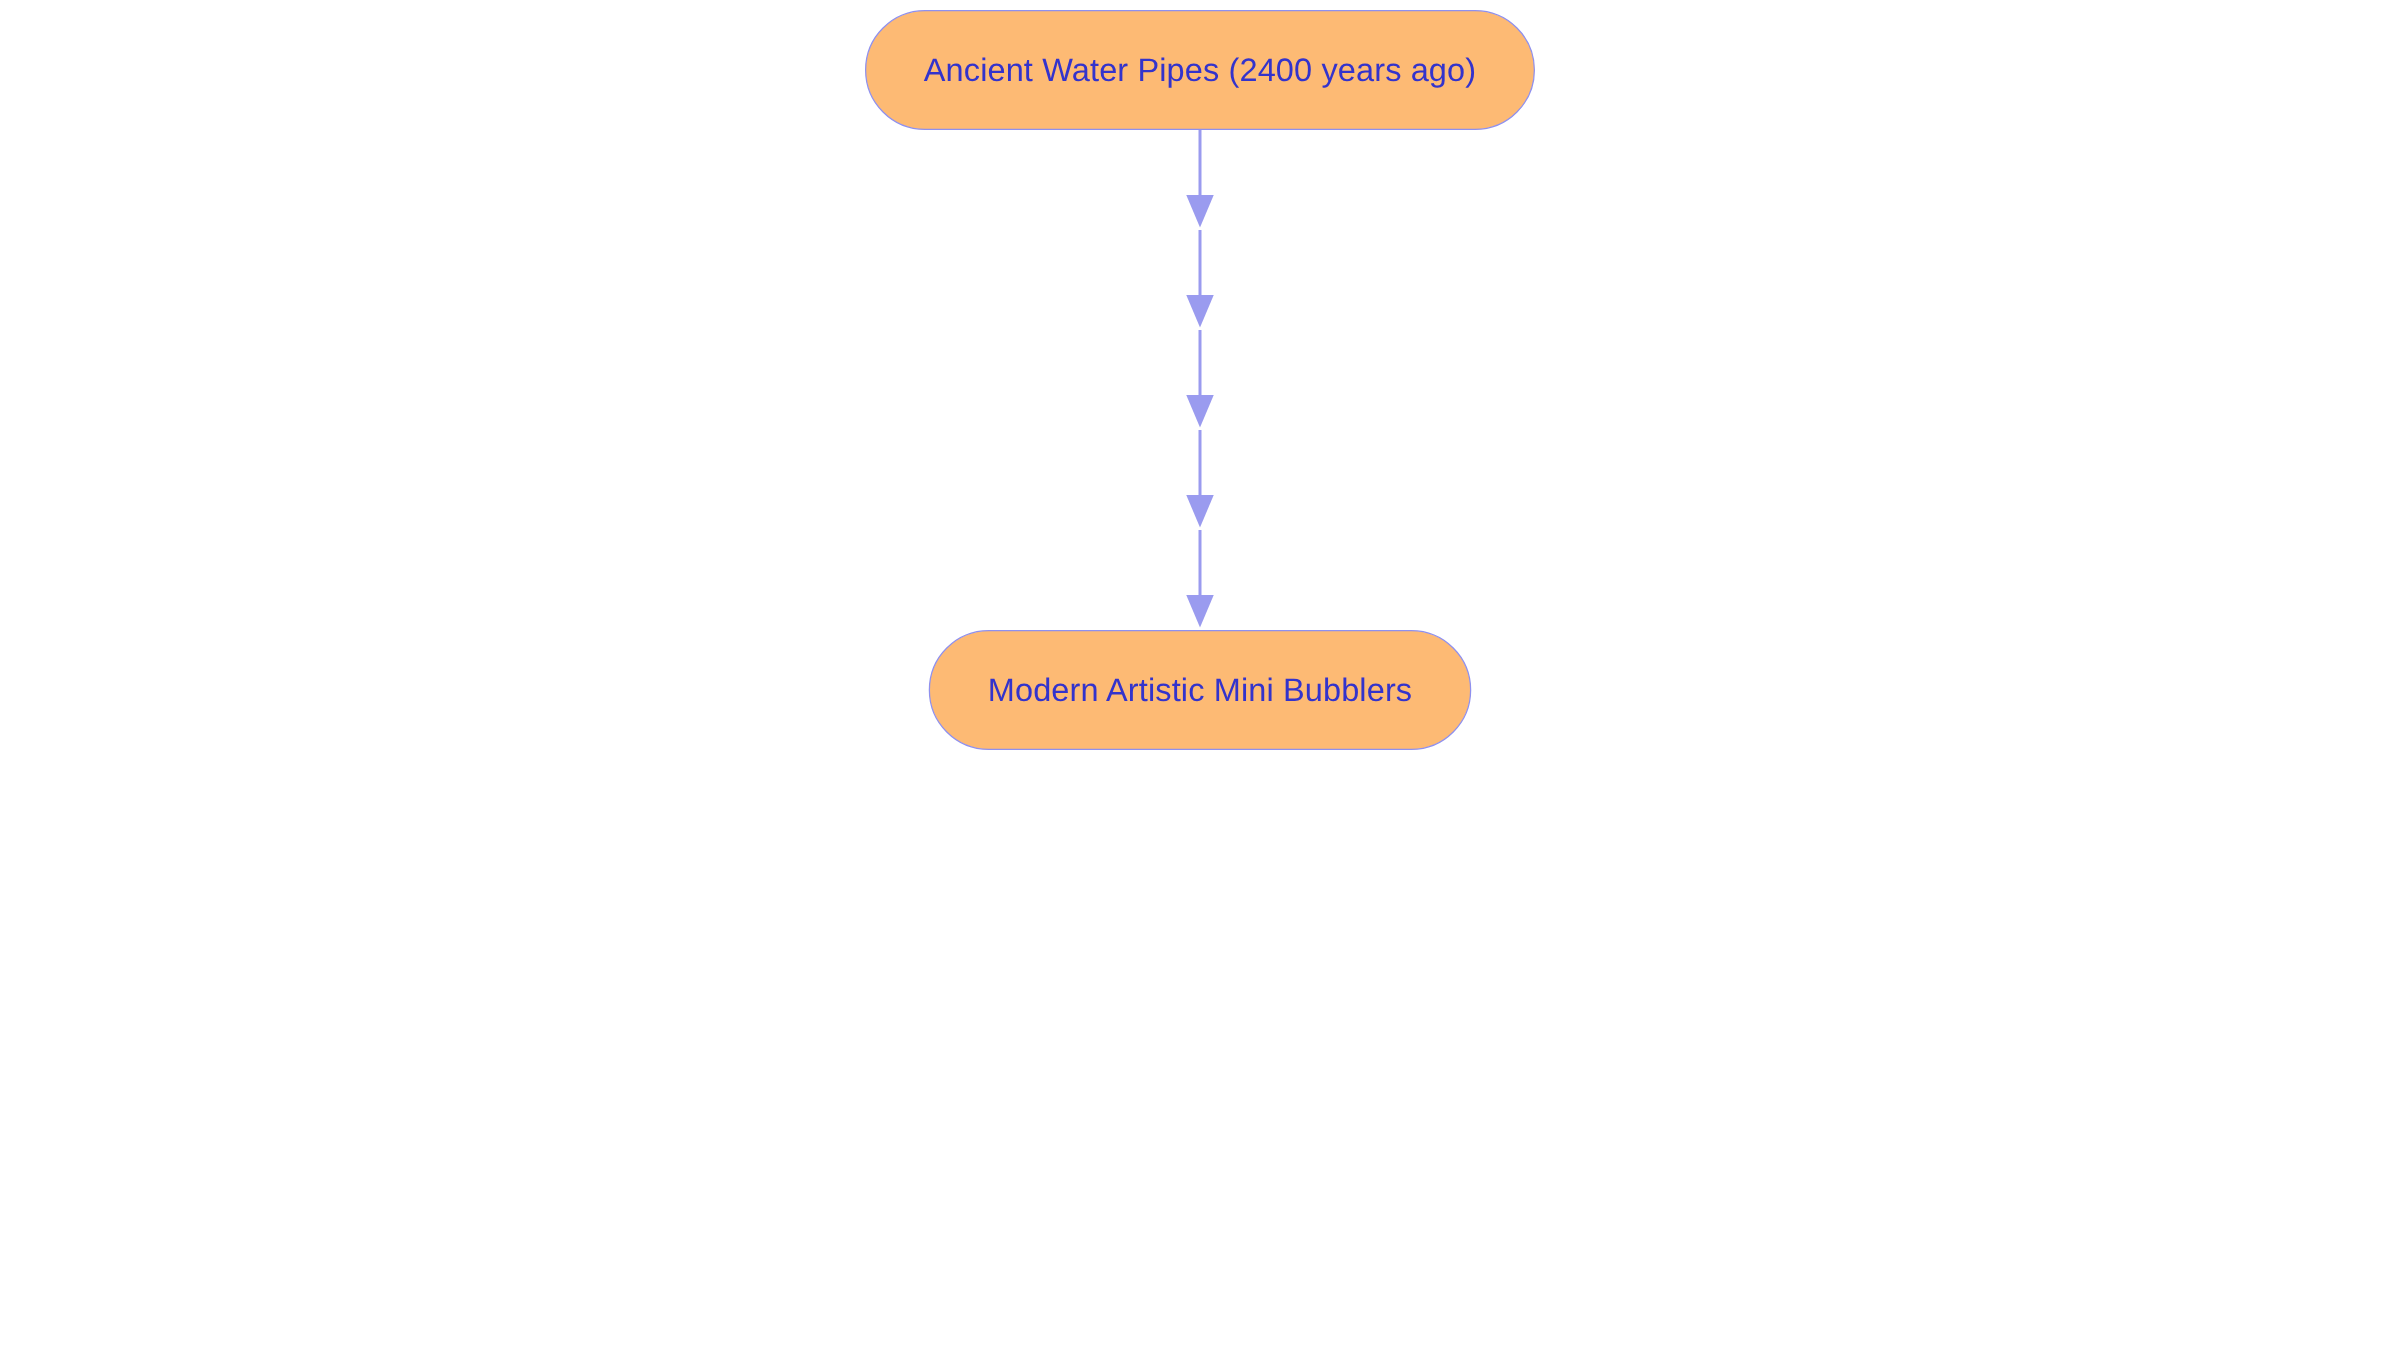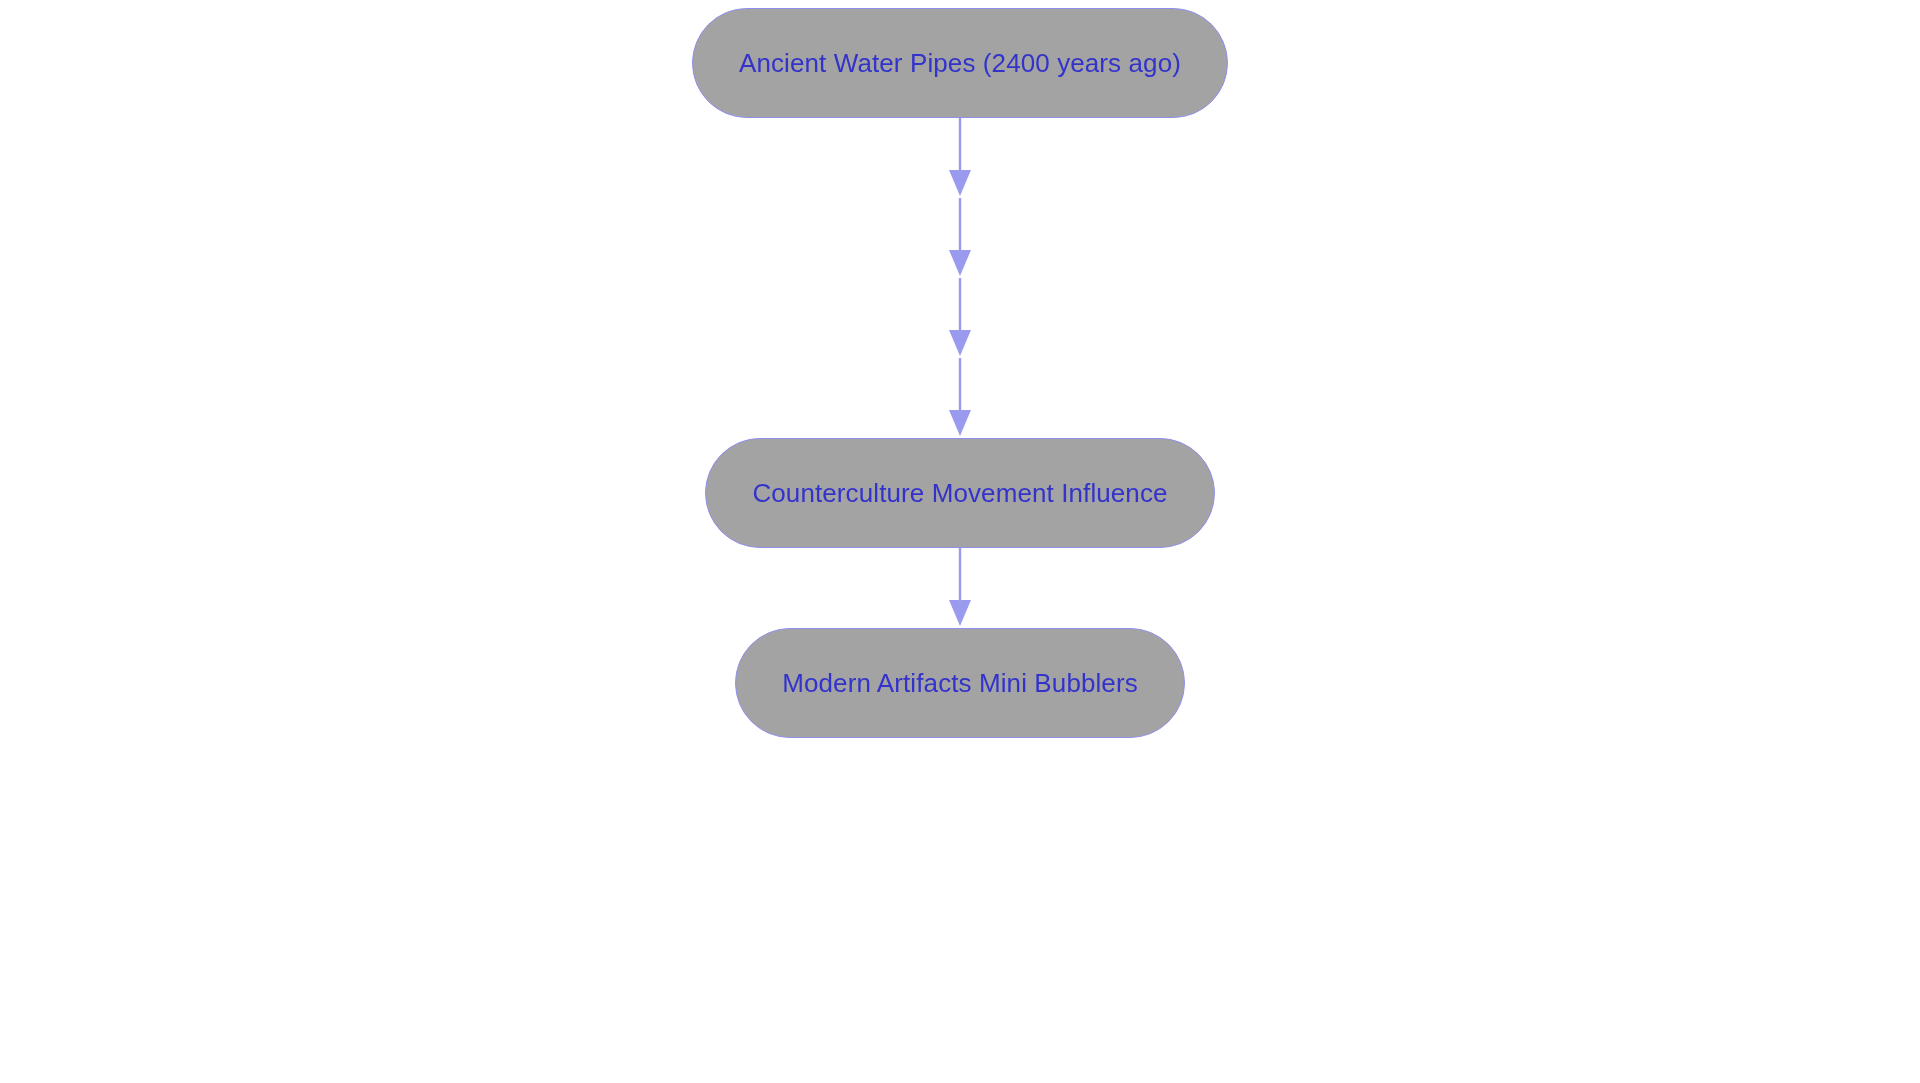--- a/index.html
+++ b/index.html
@@ -31,22 +31,22 @@
     display: flex;
     flex-direction: column;
     align-items: center;
     justify-content: flex-start;
     padding-top: 8px;
     box-sizing: border-box;
   }
 
   .flow-node {
     box-sizing: border-box;
-    height: 110px;
-    background: #a3a3a3;
+    height: 96px;
+    background: #fdba74;
     border: 1.6px solid #8f90ee;
     border-radius: 55px;
     display: flex;
     align-items: center;
     justify-content: center;
     padding: 0 46px;
     flex: none;
   }
 
   .flow-node-label {
@@ -105,29 +105,26 @@
     </div>
 
 
     <div class="flow-connector">
       <svg viewBox="0 0 40 80" xmlns="http://www.w3.org/2000/svg" aria-hidden="true">
         <line x1="20" y1="0" x2="20" y2="58" stroke="#9a9bef" stroke-width="2.4"></line>
         <polygon points="20,78 9,52 31,52" fill="#9a9bef"></polygon>
       </svg>
     </div>
 
-    <div class="flow-node">
-      <span class="flow-node-label">Counterculture Movement Influence</span>
-    </div>
 
     <div class="flow-connector">
       <svg viewBox="0 0 40 80" xmlns="http://www.w3.org/2000/svg" aria-hidden="true">
         <line x1="20" y1="0" x2="20" y2="58" stroke="#9a9bef" stroke-width="2.4"></line>
         <polygon points="20,78 9,52 31,52" fill="#9a9bef"></polygon>
       </svg>
     </div>
 
     <div class="flow-node">
-      <span class="flow-node-label">Modern Artifacts Mini Bubblers</span>
+      <span class="flow-node-label">Modern Artistic Mini Bubblers</span>
     </div>
 
   </div>
 </div>
 
 </body></html>

